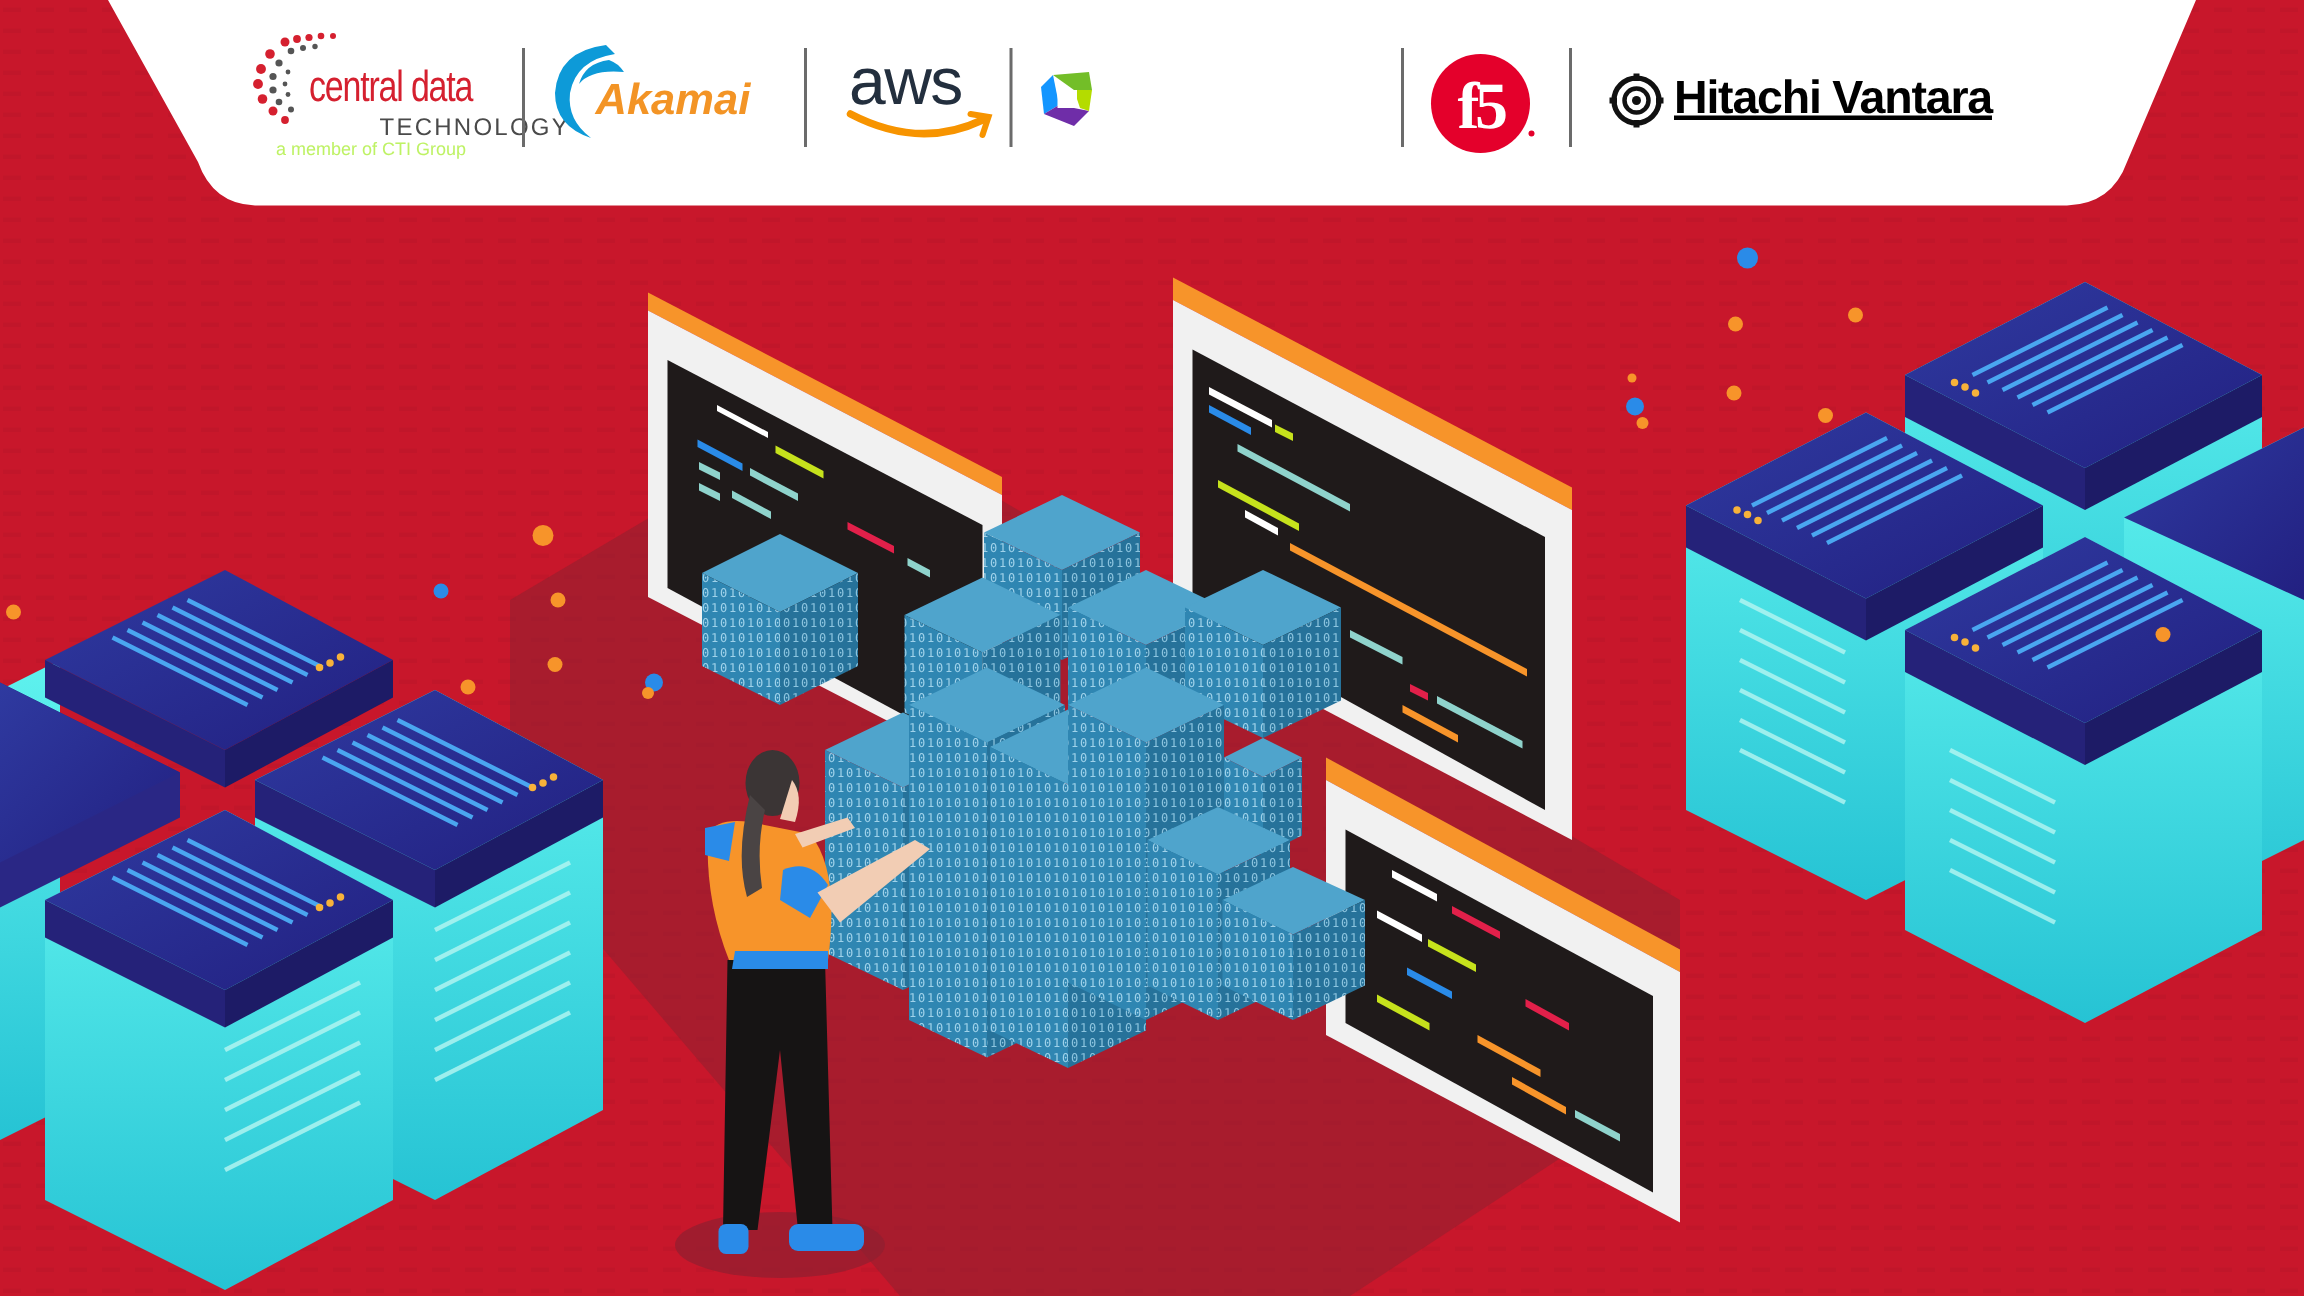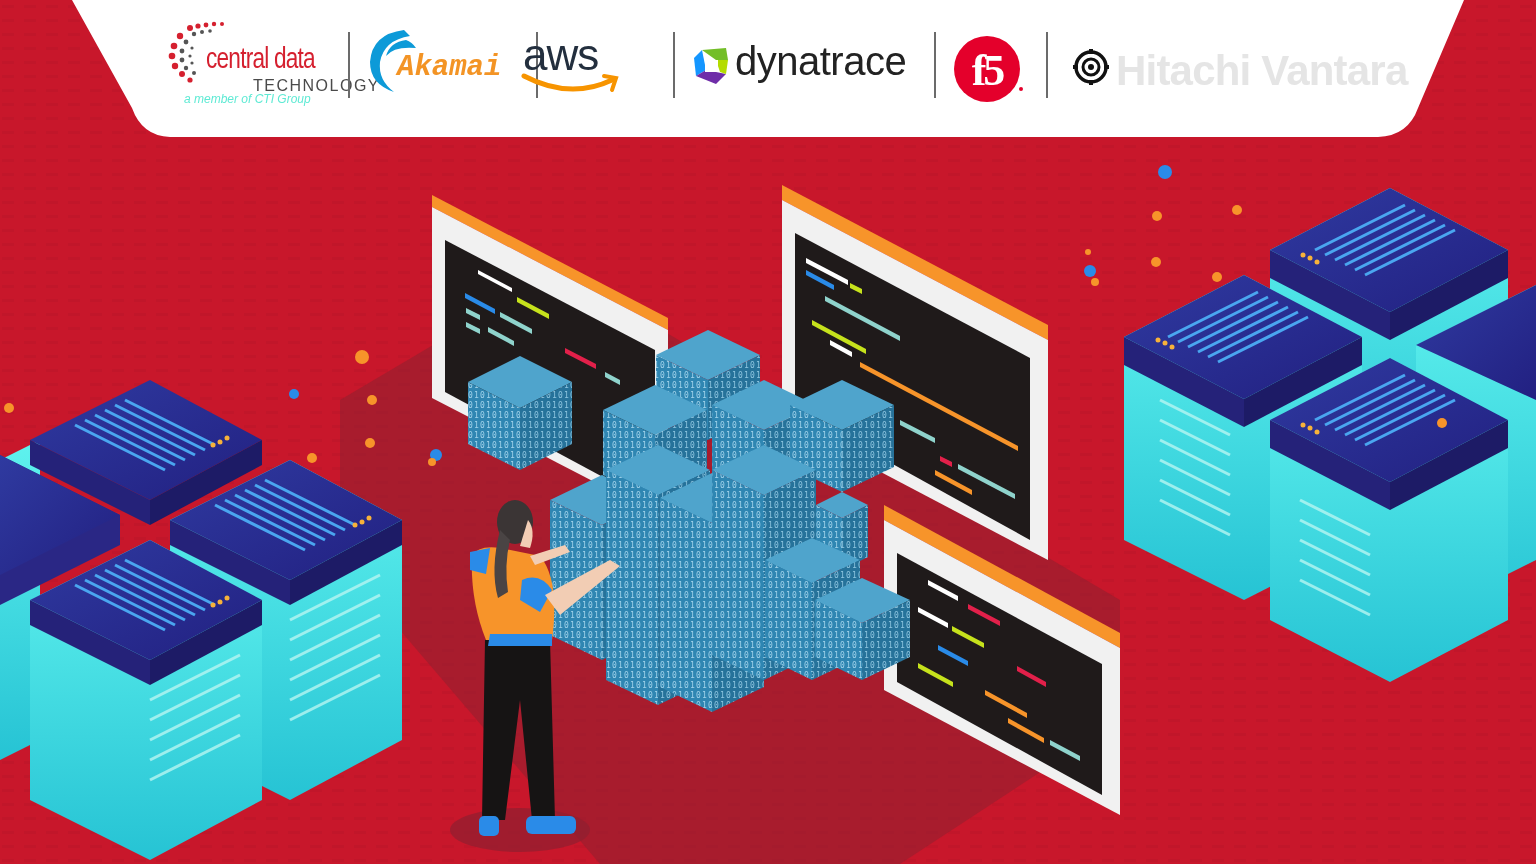--- a/index.html
+++ b/index.html
@@ -5,30 +5,30 @@
   html,body{margin:0;padding:0;}
   body{width:1536px;height:864px;overflow:hidden;background:#c8172b;font-family:"Liberation Sans",sans-serif;position:relative;}
   .stage{position:absolute;left:0;top:0;width:1536px;height:864px;}
   .logobar{position:absolute;left:0;top:0;width:1332px;height:140px;}
   .logobar svg{position:absolute;left:0;top:0;}
   .logo{position:absolute;display:flex;align-items:center;}
   .sep{position:absolute;top:32px;width:2px;height:66px;background:#6b6b6b;}
   .cdt{left:166px;top:20px;width:170px;height:90px;}
   .cdt .name{position:absolute;left:40px;top:22px;font-family:"Liberation Sans Narrow","Liberation Sans",sans-serif;font-size:29px;color:#d5202f;letter-spacing:-1px;transform:scaleX(0.78);transform-origin:left;white-space:nowrap;}
   .cdt .tech{position:absolute;left:87px;top:57px;font-size:16px;letter-spacing:1.5px;color:#4a4a4a;}
-  .cdt .member{position:absolute;left:18px;top:72px;font-size:12px;font-style:italic;color:#5eead4;white-space:nowrap;}
+  .cdt .member{position:absolute;left:18px;top:72px;font-size:12px;color:#bef264;white-space:nowrap;}
   .akamai{left:364px;top:26px;width:170px;height:80px;}
-  .akamai .txt{position:absolute;left:33px;top:25px;font-size:29px;font-weight:bold;font-style:italic;color:#f39425;font-family:Liberation Mono, monospace;}
-  .aws{left:520px;top:28px;width:110px;height:80px;}
+  .akamai .txt{position:absolute;left:33px;top:25px;font-size:29px;font-weight:bold;font-style:italic;color:#f39425;}
+  .aws{left:563px;top:28px;width:110px;height:80px;}
   .aws .txt{position:absolute;left:3px;top:2px;font-size:44px;color:#232f3e;letter-spacing:-1px;}
   .dyna{left:692px;top:38px;width:230px;height:60px;}
   .dyna .txt{position:absolute;left:43px;top:1px;font-size:40px;color:#222;letter-spacing:-0.5px;}
   .f5{left:951px;top:33px;width:76px;height:72px;}
   .hv{left:1072px;top:42px;width:310px;height:50px;}
-  .hv .txt{position:absolute;left:44px;top:5px;font-size:42px;font-weight:bold;color:#e5e5e5;letter-spacing:-0.8px;white-space:nowrap;}
+  .hv .txt{position:absolute;left:44px;top:5px;font-size:31px;font-weight:bold;color:#000000;letter-spacing:-0.8px;white-space:nowrap;text-decoration:underline;}
 </style>
 </head>
 <body>
 
 <div class="stage">
 
   <svg width="1536" height="864" viewBox="0 0 1536 864" style="position:absolute;left:0;top:0">
     <defs>
       <pattern id="dots" width="22" height="14" patternUnits="userSpaceOnUse">
         <rect x="2" y="5" width="12" height="3" fill="#b81427" opacity="0.45"></rect>
@@ -399,21 +399,20 @@
     <div class="sep" style="left:673px"></div>
 
     <div class="logo dyna">
       <svg width="40" height="40" viewBox="0 0 40 40" style="position:absolute;left:0;top:8px">
         <polygon points="10,4 34,2 36,14 24,14" fill="#73be28"></polygon>
         <polygon points="2,12 10,4 14,24 4,30" fill="#1496ff"></polygon>
         <polygon points="4,30 14,24 34,28 24,38" fill="#6f2da8"></polygon>
         <polygon points="24,14 36,14 34,28 28,26" fill="#b4dc00"></polygon>
         <rect x="13" y="14" width="13" height="12" fill="#ffffff"></rect>
       </svg>
-      <span class="txt">dynatrace</span>
     </div>
 
     <div class="sep" style="left:934px"></div>
 
     <div class="logo f5">
       <svg width="76" height="72" viewBox="0 0 76 72">
         <circle cx="36" cy="36" r="33" fill="#e4002b"></circle>
         <text x="36" y="52" text-anchor="middle" font-family="Liberation Serif, serif" font-weight="bold" font-size="44" fill="#ffffff" letter-spacing="-3">f5</text>
         <circle cx="70" cy="56" r="2" fill="#e4002b"></circle>
       </svg>

